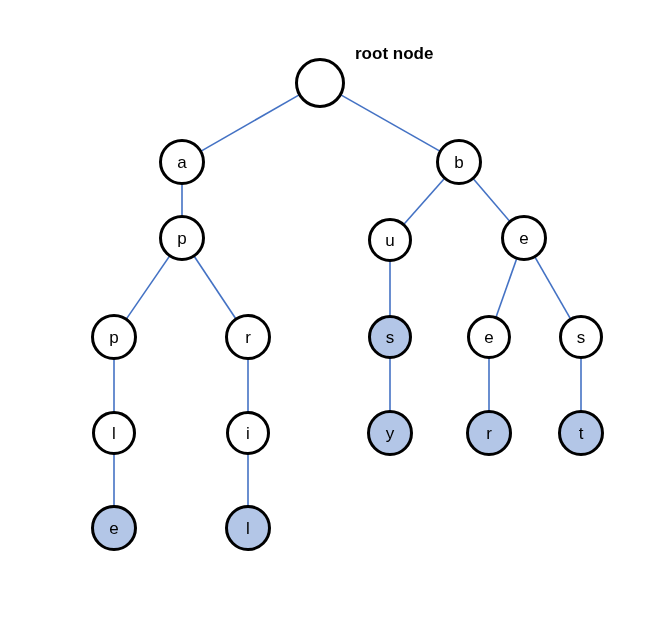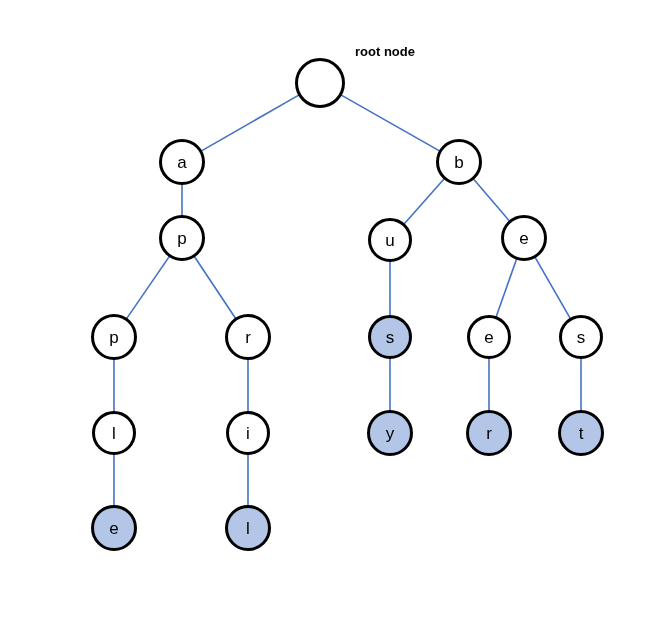--- a/index.html
+++ b/index.html
@@ -50,21 +50,21 @@
   .node.terminal {
     background: #b3c6e7;
   }
   .node-label {
     display: block;
     transform: translateY(-0.5px);
   }
   .annotation {
     position: absolute;
     font-family: "Liberation Sans", sans-serif;
-    font-size: 13px;
+    font-size: 17px;
     font-weight: bold;
     color: #000000;
     white-space: nowrap;
     user-select: none;
     text-align: center;
   }
 </style>
 </head>
 <body>
 

